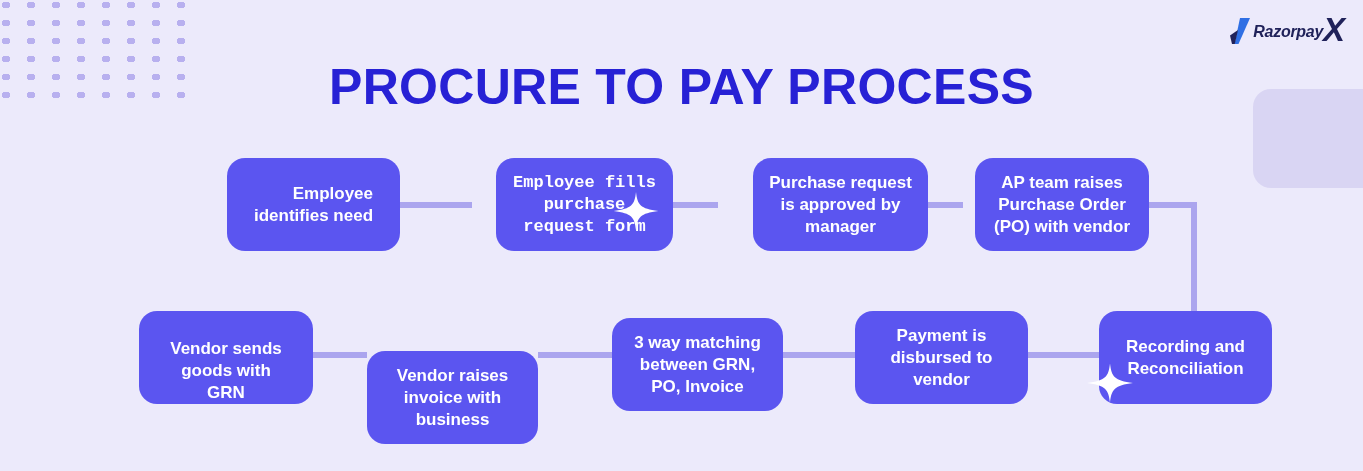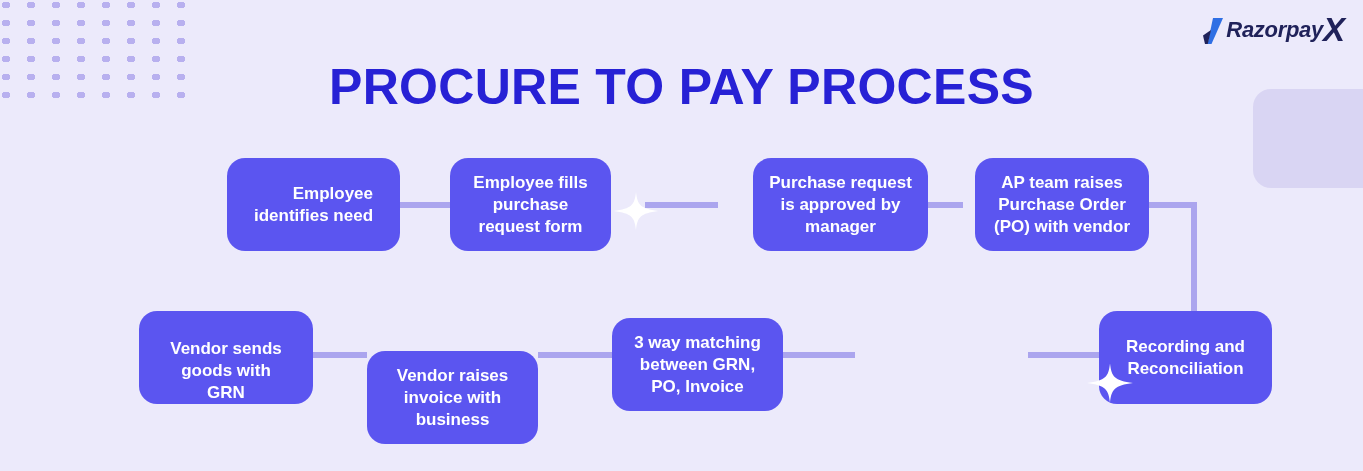--- a/index.html
+++ b/index.html
@@ -25,38 +25,38 @@
     font-size:50px;font-weight:800;letter-spacing:.3px;
     color:#2721D5;
   }
   
   .brand{
     position:absolute;top:15px;right:18px;
     display:flex;align-items:flex-start;
   }
   .brand .mark{margin-top:3px;}
   .brand .wordmark{
-    font-size:22px;font-weight:700;font-style:italic;
-    color:#20225A;letter-spacing:-0.3px;margin-left:1px;margin-top:2px;text-align:center;
+    font-size:16px;font-weight:700;font-style:italic;
+    color:#20225A;letter-spacing:-0.3px;margin-left:1px;margin-top:8px;text-align:center;
   }
   .brand .brand-x{
     font-size:33px;font-weight:800;font-style:italic;
     color:#20225A;line-height:1;margin-left:0px;margin-top:-2px;
   }
   
   .node{
     position:absolute;height:93px;
     background:#5B55F0;border-radius:18px;
     color:#FFFFFF;font-weight:700;font-size:17px;line-height:22px;
     display:flex;align-items:center;justify-content:center;
     text-align:center;
   }
   .node span{white-space:pre-line;padding:0 8px;}
   .n1{left:227px;top:158px;width:173px;text-align:right;}
-  .n2{left:450px;top:158px;width:161px;}
+  .n2{left:496px;top:158px;width:177px;font-family:Liberation Mono, monospace;}
   .n3{left:753px;top:158px;width:175px;}
   .n4{left:963px;top:158px;width:174px;margin-left:12px;}
   .n5{left:139px;top:311px;width:174px;align-items:flex-end;}
   .n6{left:367px;top:311px;width:171px;margin-top:40px;}
   .n7{left:612px;top:318px;width:171px;}
   .n8{left:855px;top:311px;width:173px;}
   .n9{left:1099px;top:311px;width:173px;}
   
   .conn{position:absolute;background:#ABA5EE;}
   .conn.h{height:6px;}
@@ -134,20 +134,25 @@
   <div class="node n6">
     <span>Vendor raises
 invoice with
 business</span>
   </div>
   <div class="node n7">
     <span>3 way matching
 between GRN,
 PO, Invoice</span>
   </div>
+  <div class="node n8">
+    <span>Payment is
+disbursed to
+vendor</span>
+  </div>
   <div class="node n9">
     <span>Recording and
 Reconciliation</span>
   </div>
 
   <span class="sparkle s1">
     <svg width="48" height="38" viewBox="0 0 40 34">
       <path fill="#FFFFFF" d="M20 0 C21.3 11.5 23.8 14.9 40 17 C23.8 19.1 21.3 22.5 20 34 C18.7 22.5 16.2 19.1 0 17 C16.2 14.9 18.7 11.5 20 0 Z"></path>
     </svg>
   </span>

